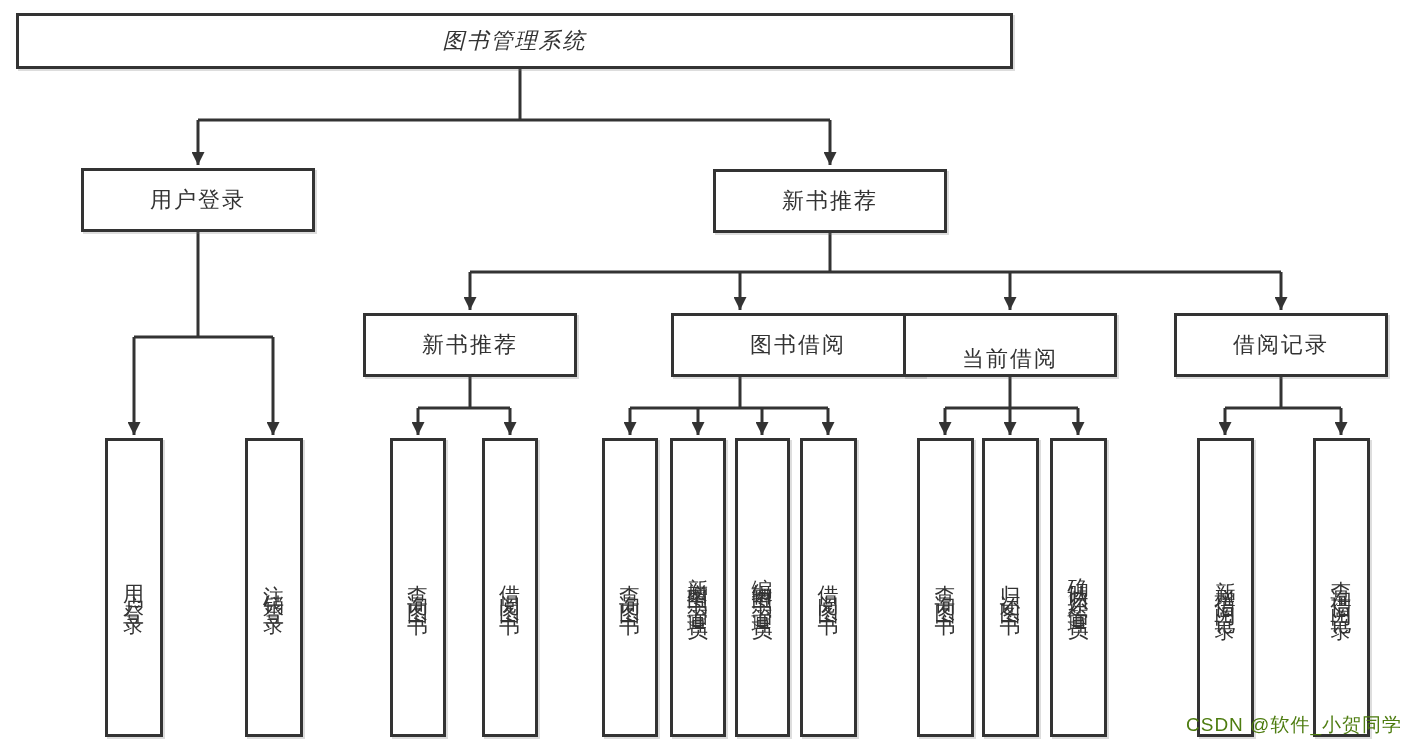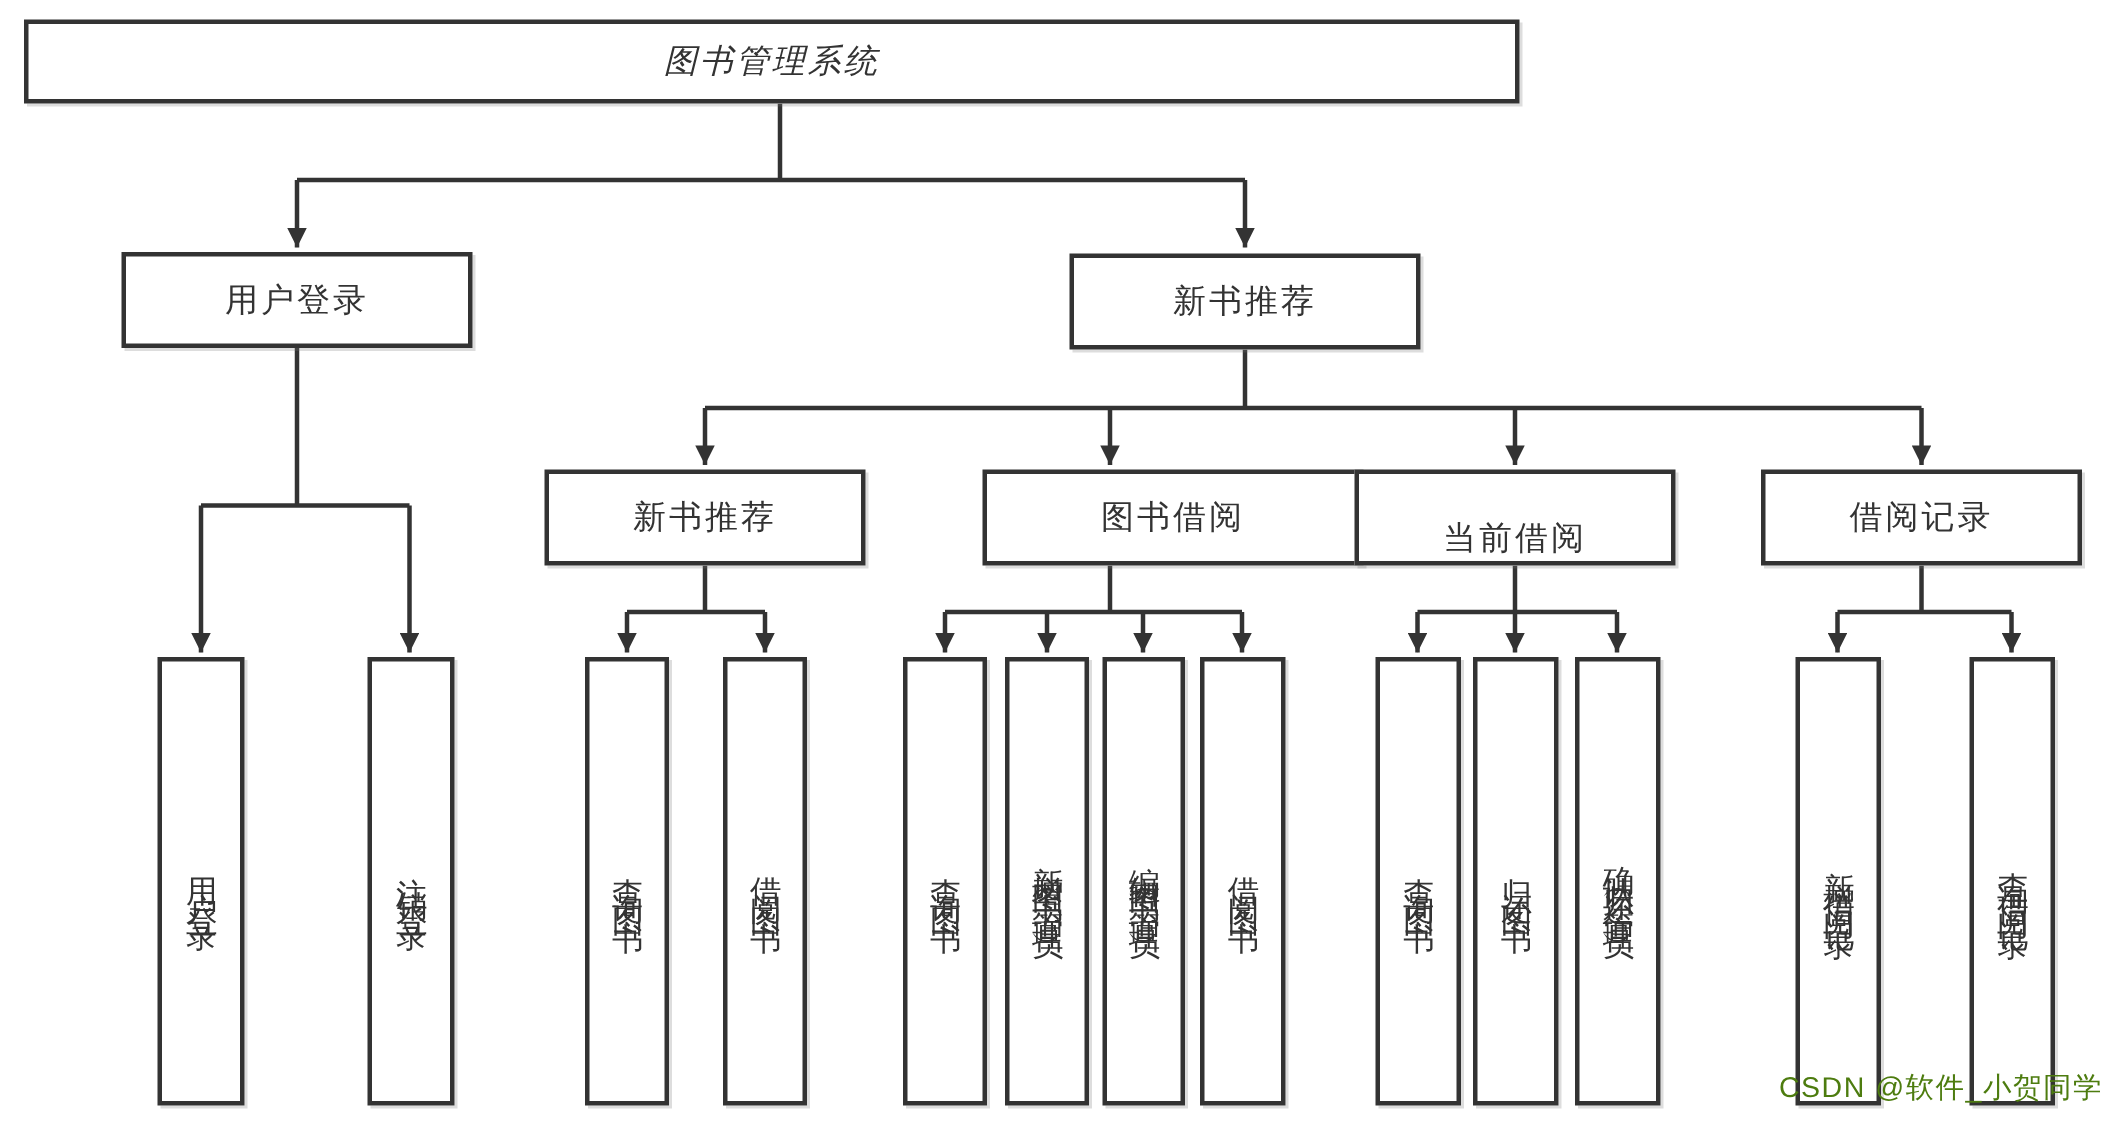--- a/index.html
+++ b/index.html
@@ -130,21 +130,21 @@
   <div class="node" style="left:81px;top:168px;width:234px;height:64px;">
     <span class="hlabel">用户登录</span>
   </div>
   <div class="node" style="left:713px;top:169px;width:234px;height:64px;">
     <span class="hlabel">新书推荐</span>
   </div>
 
   <div class="node" style="left:363px;top:313px;width:214px;height:64px;">
     <span class="hlabel">新书推荐</span>
   </div>
-  <div class="node" style="left:655px;top:313px;width:254px;height:64px;text-align:center;">
+  <div class="node" style="left:671px;top:313px;width:254px;height:64px;text-align:center;">
     <span class="hlabel">图书借阅</span>
   </div>
   <div class="node" style="left:903px;top:313px;width:214px;height:64px;align-items:flex-end;">
     <span class="hlabel">当前借阅</span>
   </div>
   <div class="node" style="left:1174px;top:313px;width:214px;height:64px;">
     <span class="hlabel">借阅记录</span>
   </div>
 
   <div class="leaf" style="left:105px;width:58px;">

